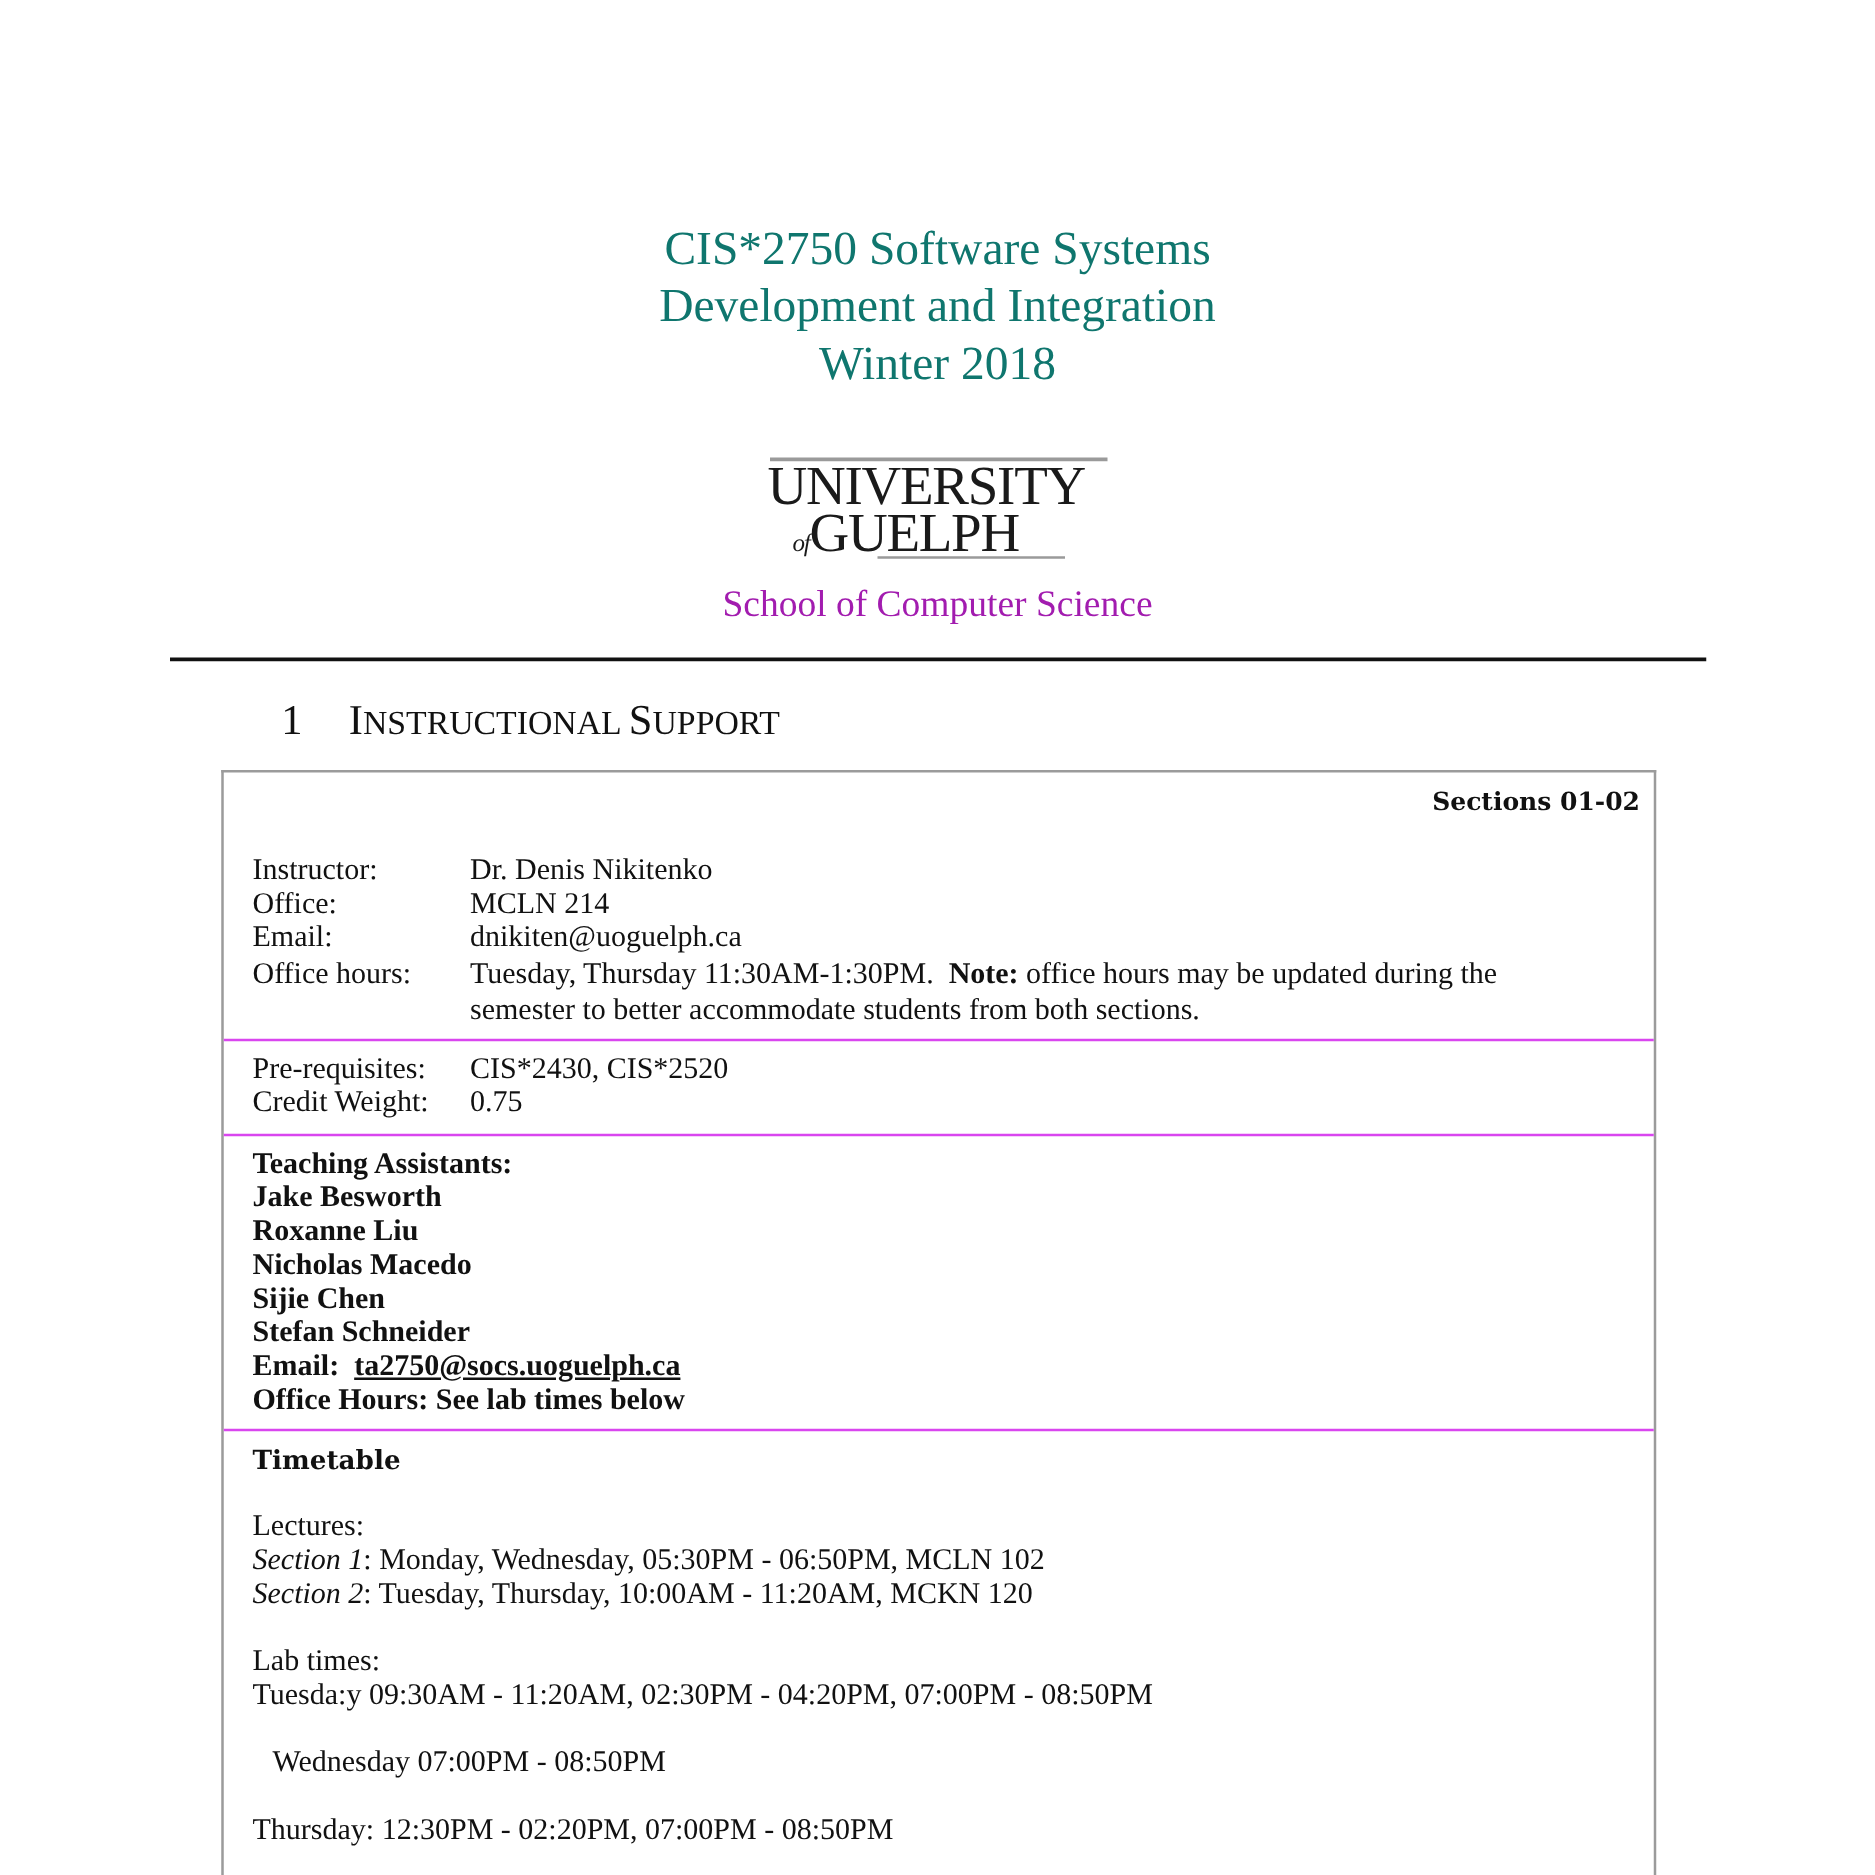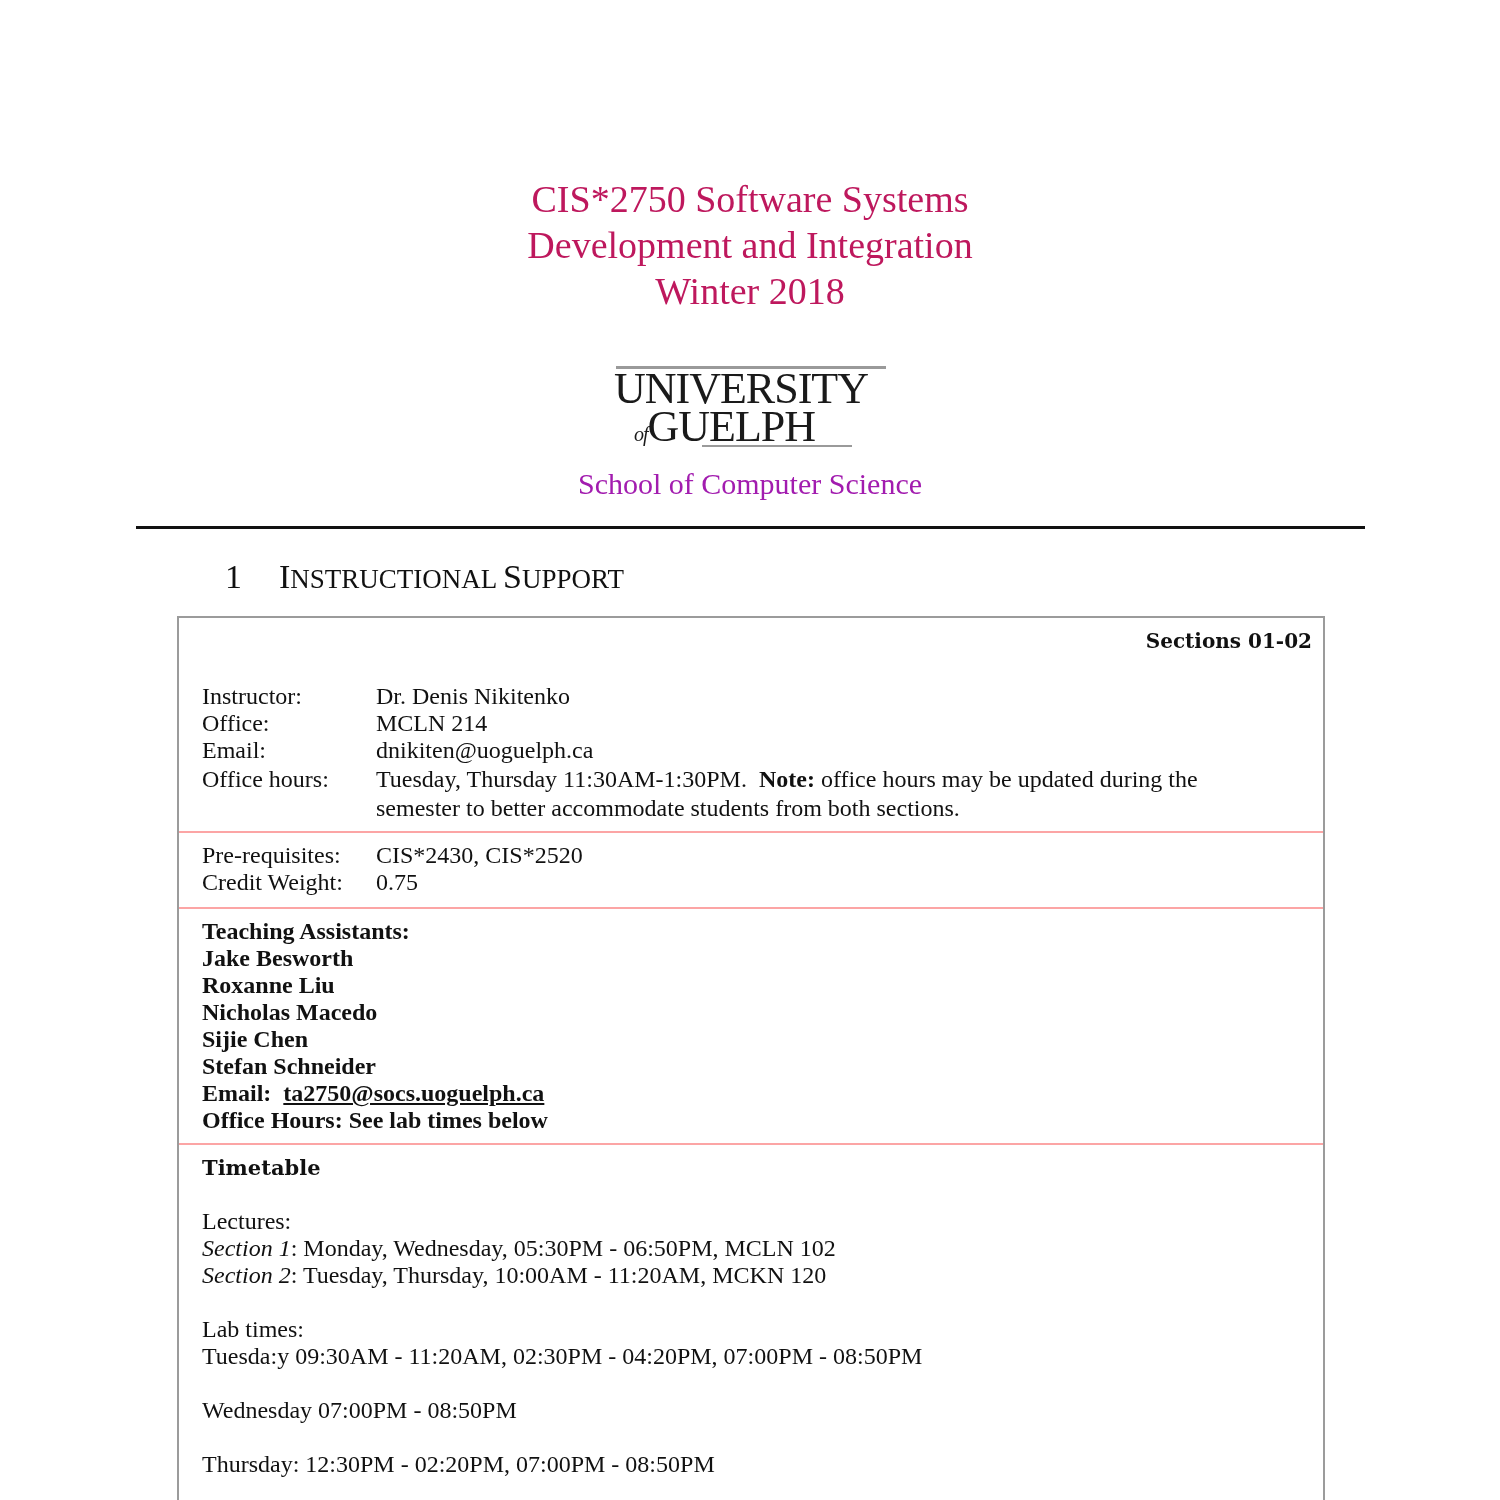--- a/index.html
+++ b/index.html
@@ -2,21 +2,21 @@
 <html><head>
   <meta charset="utf-8">
   <style>
     * { box-sizing: border-box; margin: 0; padding: 0; }
     html, body { width: 1500px; height: 1500px; background: #ffffff; overflow: hidden; }
     body { position: relative; font-family: "DejaVu Serif", "Liberation Serif", serif; color: #111; }
 
     .title-block {
       position: absolute; left: 0; top: 176px; width: 1500px;
       text-align: center; font-family: "Liberation Serif", serif;
-      font-size: 38px; line-height: 46px; color: #be185d;
+      font-size: 38px; line-height: 46px; color: #0f766e;
     }
     .title-line { display: block; }
 
     .logo {
       position: absolute; left: 614px; top: 366px; width: 272px; height: 84px;
     }
     .logo-topbar { position: absolute; left: 2px; top: 0; width: 270px; height: 3px; background: #9a9a9a; }
     .logo-line1 {
       position: absolute; left: 0; top: 2px; width: 272px;
       font-family: "Liberation Serif", serif; font-size: 44px; line-height: 42px;
@@ -44,21 +44,21 @@
       margin-left: 35px;
     }
     .section-num { display: inline-block; width: 54px; }
     .sc-big { font-size: 34px; }
     .sc-small { font-size: 27px; }
 
     .box {
       position: absolute; left: 177px; top: 616px; width: 1148px; height: 900px;
       border: 2px solid #9b9b9b; border-bottom: none;
     }
-    .row { position: absolute; left: 0; width: 1144px; border-bottom: 2px solid #fca5a5; }
+    .row { position: absolute; left: 0; width: 1144px; border-bottom: 2px solid #d946ef; }
     .row.last { border-bottom: none; }
 
     .txt { font-family: "Liberation Serif", serif; font-size: 24px; line-height: 27px; color: #111; white-space: nowrap; }
     .lbl { position: absolute; left: 23px; }
     .val { position: absolute; left: 197px; }
 
     .sections-label {
       position: absolute; right: 11px; top: 10px;
       font-family: "DejaVu Serif", serif; font-weight: bold; font-size: 20px; line-height: 27px;
     }
@@ -142,17 +142,17 @@
       <div class="txt block" style="top:63px;">Lectures:</div>
       <div class="txt block" style="top:90px;">
         <span class="italic">Section 1</span><span>: Monday, Wednesday, 05:30PM - 06:50PM, MCLN 102</span>
       </div>
       <div class="txt block" style="top:117px;">
         <span class="italic">Section 2</span><span>: Tuesday, Thursday, 10:00AM - 11:20AM, MCKN 120</span>
       </div>
 
       <div class="txt block" style="top:171px;">Lab times:</div>
       <div class="txt block" style="top:198px;">Tuesda:y 09:30AM - 11:20AM, 02:30PM - 04:20PM, 07:00PM - 08:50PM</div>
-      <div class="txt block" style="top:252px;">Wednesday 07:00PM - 08:50PM</div>
+      <div class="txt block" style="top:252px;margin-left:16px;">Wednesday 07:00PM - 08:50PM</div>
       <div class="txt block" style="top:306px;">Thursday: 12:30PM - 02:20PM, 07:00PM - 08:50PM</div>
     </div>
   </div>
 </div>
 
 </body></html>

